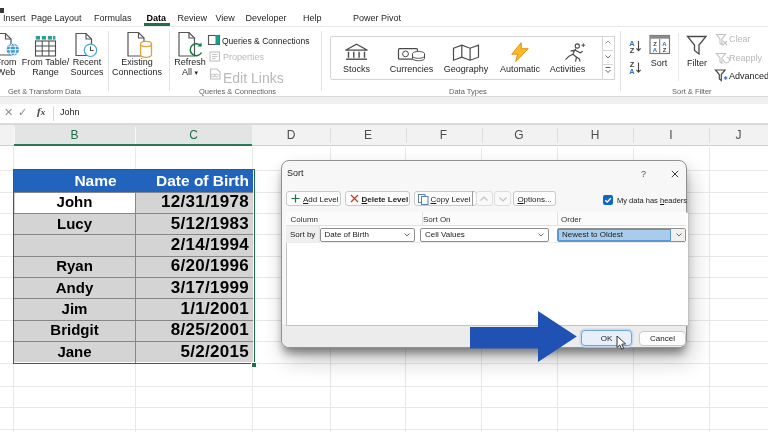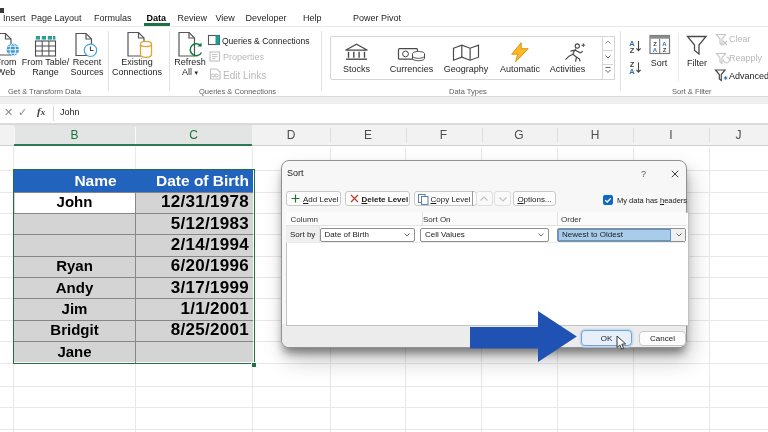--- a/index.html
+++ b/index.html
@@ -170,21 +170,21 @@
   <div class="lbl" style="left:334px;top:64.5px;width:45px;">Stocks</div>
   <div class="lbl" style="left:389px;top:64.5px;width:45px;">Currencies</div>
   <div class="lbl" style="left:443.5px;top:64.5px;width:45px;">Geography</div>
   <div class="lbl" style="left:497.5px;top:64.5px;width:45px;">Automatic</div>
   <div class="lbl" style="left:545px;top:64.5px;width:45px;">Activities</div>
   <div class="lbl" style="left:639px;top:59px;width:40px;">Sort</div>
   <div class="lbl" style="left:677px;top:59px;width:40px;">Filter</div>
 
   <div class="abs" style="left:222px;top:36px;font-size:8.5px;color:#1a1a1a;">Queries &amp; Connections</div>
   <div class="abs" style="left:223px;top:52px;font-size:9px;color:#b9b9b9;">Properties</div>
-  <div class="abs" style="left:223px;top:70px;font-size:10px;color:#b9b9b9;">Edit Links</div>
+  <div class="abs" style="left:223px;top:70px;font-size:14px;color:#b9b9b9;">Edit Links</div>
 
   <div class="abs" style="left:729px;top:34px;font-size:9px;color:#b9b9b9;">Clear</div>
   <div class="abs" style="left:729px;top:53px;font-size:9px;color:#b9b9b9;">Reapply</div>
   <div class="abs" style="left:729px;top:71px;font-size:9px;color:#1a1a1a;">Advanced</div>
 
   <div class="abs" style="left:0;top:104px;width:768px;height:19px;background:#fff;border-bottom:1px solid #dcdcdc;"></div>
   <div class="abs" style="left:4px;top:106px;font-size:11px;color:#8a8a8a;">✕</div>
   <div class="abs" style="left:18px;top:106px;font-size:11px;color:#8a8a8a;">✓</div>
   <div class="abs" style="left:37px;top:105px;font-size:11px;color:#444;font-family:'Liberation Serif',serif;font-style:italic;font-weight:bold;">f<span style="font-size:9px;">x</span></div>
   <div class="abs" style="left:53px;top:106px;width:1px;height:15px;background:#d9d9d9;"></div>
@@ -239,31 +239,33 @@
   <div class="abs" style="left:14px;top:170.3px;width:238.5px;height:192.2px;background:#d4d4d4;"></div>
 
   <div class="abs" style="left:14px;top:170.3px;width:238.5px;height:21.4px;background:#2263bd;"></div>
   <div class="trow th" style="left:14px;top:171px;width:121px;text-align:center;color:#fff;padding-left:21px;">Name</div>
   <div class="trow th" style="left:135px;top:171px;width:114px;text-align:right;color:#fff;">Date of Birth</div>
 
   <div class="abs" style="left:14.5px;top:192.2px;width:120px;height:20.4px;background:#fff;"></div>
 
   <div class="trow tn" style="left:14px;top:192.2px;width:121px;text-align:center;">John</div>
   <div class="trow td" style="left:135px;top:192.2px;width:114px;text-align:right;">12/31/1978</div>
+  <div class="trow tn" style="left:14px;top:213.5px;width:121px;text-align:center;">Lucy</div>
   <div class="trow td" style="left:135px;top:213.5px;width:114px;text-align:right;">5/12/1983</div>
   <div class="trow td" style="left:135px;top:234.9px;width:114px;text-align:right;">2/14/1994</div>
   <div class="trow tn" style="left:14px;top:256.2px;width:121px;text-align:center;">Ryan</div>
   <div class="trow td" style="left:135px;top:256.2px;width:114px;text-align:right;">6/20/1996</div>
   <div class="trow tn" style="left:14px;top:277.6px;width:121px;text-align:center;">Andy</div>
   <div class="trow td" style="left:135px;top:277.6px;width:114px;text-align:right;">3/17/1999</div>
   <div class="trow tn" style="left:14px;top:298.9px;width:121px;text-align:center;">Jim</div>
   <div class="trow td" style="left:135px;top:298.9px;width:114px;text-align:right;">1/1/2001</div>
   <div class="trow tn" style="left:14px;top:320.3px;width:121px;text-align:center;">Bridgit</div>
   <div class="trow td" style="left:135px;top:320.3px;width:114px;text-align:right;">8/25/2001</div>
   <div class="trow tn" style="left:14px;top:341.6px;width:121px;text-align:center;">Jane</div>
+  <div class="trow td" style="left:135px;top:341.6px;width:114px;text-align:right;">5/2/2015</div>
 
   <div class="abs" style="left:14px;top:191.7px;width:238.5px;height:1px;background:#878787;"></div>
   <div class="abs" style="left:14px;top:213px;width:238.5px;height:1px;background:#878787;"></div>
   <div class="abs" style="left:14px;top:234.4px;width:238.5px;height:1px;background:#878787;"></div>
   <div class="abs" style="left:14px;top:255.7px;width:238.5px;height:1px;background:#878787;"></div>
   <div class="abs" style="left:14px;top:277.1px;width:238.5px;height:1px;background:#878787;"></div>
   <div class="abs" style="left:14px;top:298.4px;width:238.5px;height:1px;background:#878787;"></div>
   <div class="abs" style="left:14px;top:319.8px;width:238.5px;height:1px;background:#878787;"></div>
   <div class="abs" style="left:14px;top:341.1px;width:238.5px;height:1px;background:#878787;"></div>
   <div class="abs" style="left:135px;top:192px;width:1px;height:170.5px;background:#878787;"></div>

